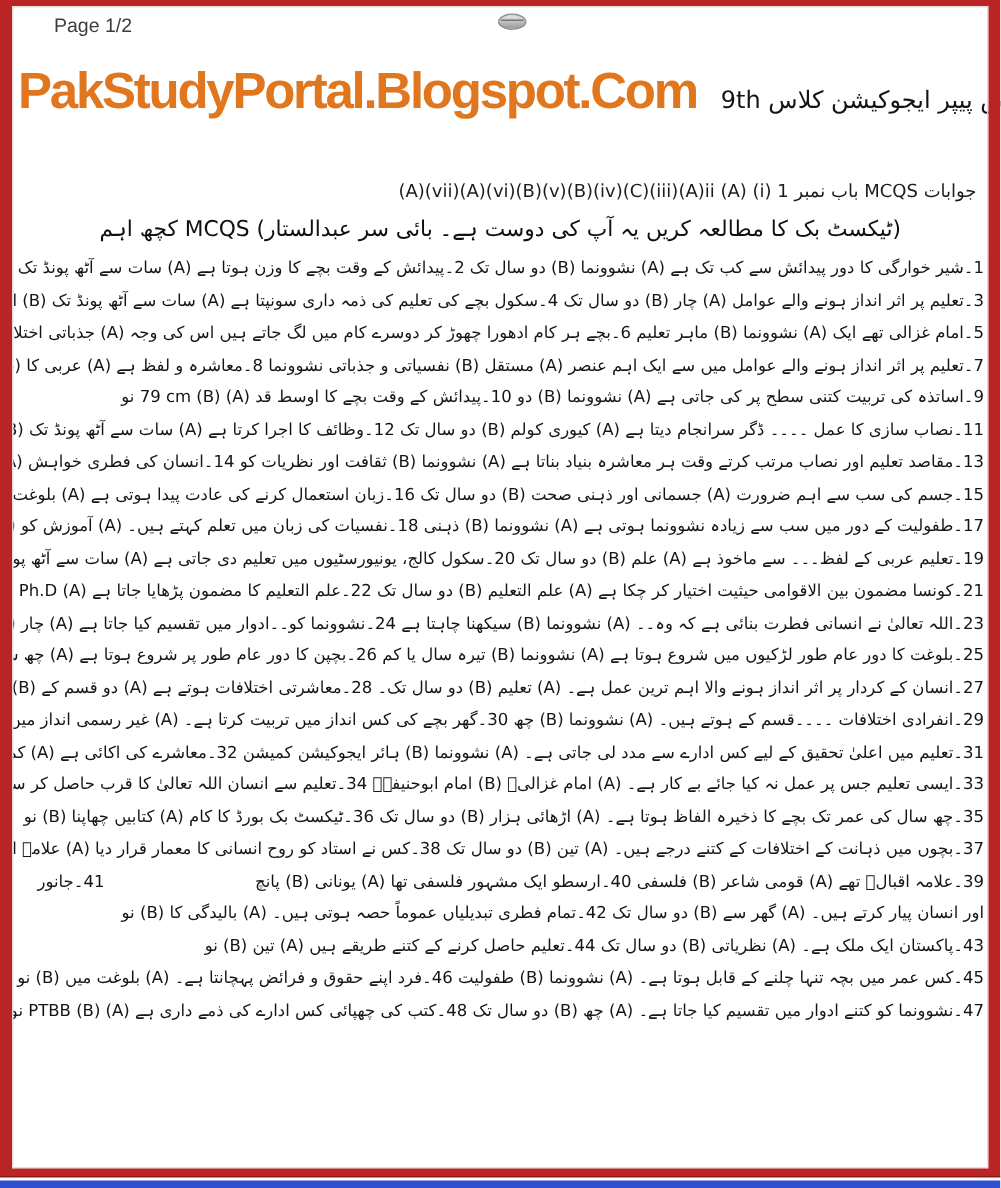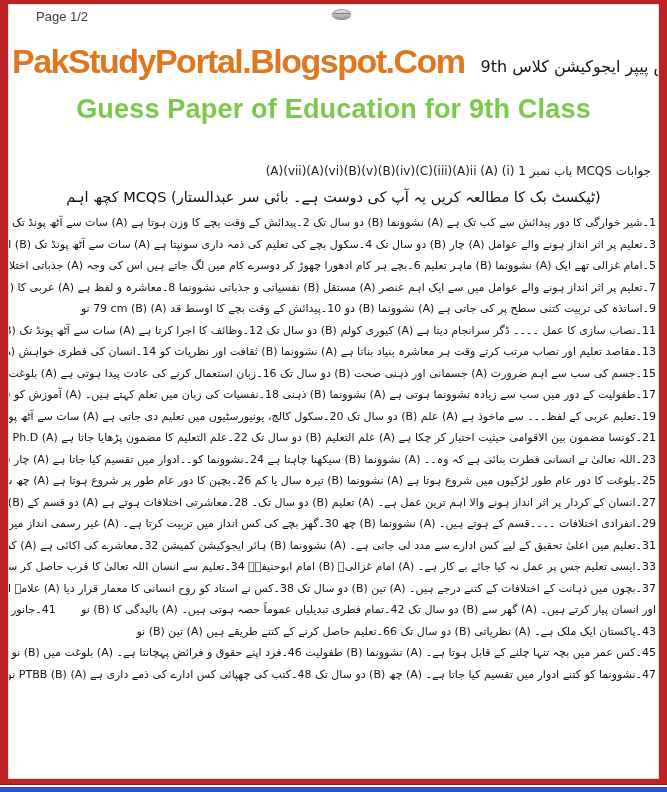--- a/index.html
+++ b/index.html
@@ -50,39 +50,38 @@
   }
   .intro {
     margin-top:3px; text-align:center; font-size:14.5px; color:#101010;
     line-height:24px; direction:ltr; white-space:nowrap;
   }
   .questions { margin-top:3px; padding:0 3px; overflow:hidden; }
   .qline {
     position:relative; direction:rtl; text-align:right; font-size:11px;
     color:#151515; line-height:21.5px; white-space:nowrap; overflow:visible;
   }
-  .left-note { position:absolute; left:0; top:0; direction:rtl; }
+  .left-note { position:absolute; left:14px; top:0; direction:rtl; }
 </style>
 </head>
 <body>
 
 <div class="page">
   <div class="frame"></div>
   <div class="bottom-line"></div>
   <div class="sphere-icon"></div>
 
   <div class="content">
     <div class="page-label">Page 1/2</div>
 
     <div class="header-row">
       <span class="site-title">PakStudyPortal.Blogspot.Com</span>
       <span class="urdu-title" dir="rtl">گیس پیپر ایجوکیشن کلاس 9th</span>
     </div>
 
-    <div class="main-title">Guess Paper of Education for 9th Class</div>
 
     <div class="answers-block">
         <div class="aline">(A)(vii)(A)(vi)(B)(v)(B)(iv)(C)(iii)(A)ii (A) (i) 1 باب نمبر MCQS جوابات</div>
       </div>
 
     <div class="intro">کچھ اہم MCQS (ٹیکسٹ بک کا مطالعہ کریں یہ آپ کی دوست ہے۔ بائی سر عبدالستار)</div>
 
     <div class="questions">
         <div class="qline"><span>1۔شیر خوارگی کا دور پیدائش سے کب تک ہے (A) نشوونما (B) دو سال تک 2۔پیدائش کے وقت بچے کا وزن ہوتا ہے (A) سات سے آٹھ پونڈ تک (B) نو</span></div>
         <div class="qline"><span>3۔تعلیم پر اثر انداز ہونے والے عوامل (A) چار (B) دو سال تک 4۔سکول بچے کی تعلیم کی ذمہ داری سونپتا ہے (A) سات سے آٹھ پونڈ تک (B) استاد کو</span></div>
@@ -94,21 +93,22 @@
         <div class="qline"><span>15۔جسم کی سب سے اہم ضرورت (A) جسمانی اور ذہنی صحت (B) دو سال تک 16۔زبان استعمال کرنے کی عادت پیدا ہوتی ہے (A) بلوغت میں</span></div>
         <div class="qline"><span>17۔طفولیت کے دور میں سب سے زیادہ نشوونما ہوتی ہے (A) نشوونما (B) ذہنی 18۔نفسیات کی زبان میں تعلم کہتے ہیں۔ (A) آموزش کو (B) نو</span></div>
         <div class="qline"><span>19۔تعلیم عربی کے لفظ۔۔۔ سے ماخوذ ہے (A) علم (B) دو سال تک 20۔سکول کالج، یونیورسٹیوں میں تعلیم دی جاتی ہے (A) سات سے آٹھ پونڈ تک (B) رٹی</span></div>
         <div class="qline"><span>21۔کونسا مضمون بین الاقوامی حیثیت اختیار کر چکا ہے (A) علم التعلیم (B) دو سال تک 22۔علم التعلیم کا مضمون پڑھایا جاتا ہے (A) Ph.D تک (B) نو</span></div>
         <div class="qline"><span>23۔اللہ تعالیٰ نے انسانی فطرت بنائی ہے کہ وہ۔۔ (A) نشوونما (B) سیکھنا چاہتا ہے 24۔نشوونما کو۔۔ادوار میں تقسیم کیا جاتا ہے (A) چار (B) نو</span></div>
         <div class="qline"><span>25۔بلوغت کا دور عام طور لڑکیوں میں شروع ہوتا ہے (A) نشوونما (B) تیرہ سال یا کم 26۔بچپن کا دور عام طور پر شروع ہوتا ہے (A) چھ سال سے (B) نو</span></div>
         <div class="qline"><span>27۔انسان کے کردار پر اثر انداز ہونے والا اہم ترین عمل ہے۔ (A) تعلیم (B) دو سال تک۔ 28۔معاشرتی اختلافات ہوتے ہے (A) دو قسم کے (B) نو قسم کے</span></div>
         <div class="qline"><span>29۔انفرادی اختلافات ۔۔۔۔قسم کے ہوتے ہیں۔ (A) نشوونما (B) چھ 30۔گھر بچے کی کس انداز میں تربیت کرتا ہے۔ (A) غیر رسمی انداز میں (B) نو</span></div>
         <div class="qline"><span>31۔تعلیم میں اعلیٰ تحقیق کے لیے کس ادارے سے مدد لی جاتی ہے۔ (A) نشوونما (B) ہائر ایجوکیشن کمیشن 32۔معاشرے کی اکائی ہے (A) کمیونٹی (B) نو</span></div>
         <div class="qline"><span>33۔ایسی تعلیم جس پر عمل نہ کیا جائے بے کار ہے۔ (A) امام غزالیؒ (B) امام ابوحنیفہؒ 34۔تعلیم سے انسان اللہ تعالیٰ کا قرب حاصل کر سکتا ہے (A) امام غزالیؒ (B) نو</span></div>
+        <div class="qline"><span>35۔چھ سال کی عمر تک بچے کا ذخیرہ الفاظ ہوتا ہے۔ (A) اڑھائی ہزار (B) دو سال تک 36۔ٹیکسٹ بک بورڈ کا کام (A) کتابیں چھاپنا (B) نو</span></div>
         <div class="qline"><span>37۔بچوں میں ذہانت کے اختلافات کے کتنے درجے ہیں۔ (A) تین (B) دو سال تک 38۔کس نے استاد کو روح انسانی کا معمار قرار دیا (A) علامہ اقبالؒ (B) نو</span></div>
-        <div class="qline"><span class="left-note">41۔جانور</span></div>
+        <div class="qline"><span>39۔علامہ اقبالؒ تھے (A) قومی شاعر (B) فلسفی 40۔ارسطو ایک مشہور فلسفی تھا (A) یونانی (B) پانچ</span><span class="left-note">41۔جانور</span></div>
         <div class="qline"><span>اور انسان پیار کرتے ہیں۔ (A) گھر سے (B) دو سال تک 42۔تمام فطری تبدیلیاں عموماً حصہ ہوتی ہیں۔ (A) بالیدگی کا (B) نو</span></div>
-        <div class="qline"><span>43۔پاکستان ایک ملک ہے۔ (A) نظریاتی (B) دو سال تک 66۔تعلیم حاصل کرنے کے کتنے طریقے ہیں (A) تین (B) نو</span></div>
+        <div class="qline"><span>43۔پاکستان ایک ملک ہے۔ (A) نظریاتی (B) دو سال تک 44۔تعلیم حاصل کرنے کے کتنے طریقے ہیں (A) تین (B) نو</span></div>
         <div class="qline"><span>45۔کس عمر میں بچہ تنہا چلنے کے قابل ہوتا ہے۔ (A) نشوونما (B) طفولیت 46۔فرد اپنے حقوق و فرائض پہچانتا ہے۔ (A) بلوغت میں (B) نو سال میں</span></div>
         <div class="qline"><span>47۔نشوونما کو کتنے ادوار میں تقسیم کیا جاتا ہے۔ (A) چھ (B) دو سال تک 48۔کتب کی چھپائی کس ادارے کی ذمے داری ہے (A) PTBB (B) نو</span></div>
       </div>
   </div>
 </div>
 
 </body></html>

